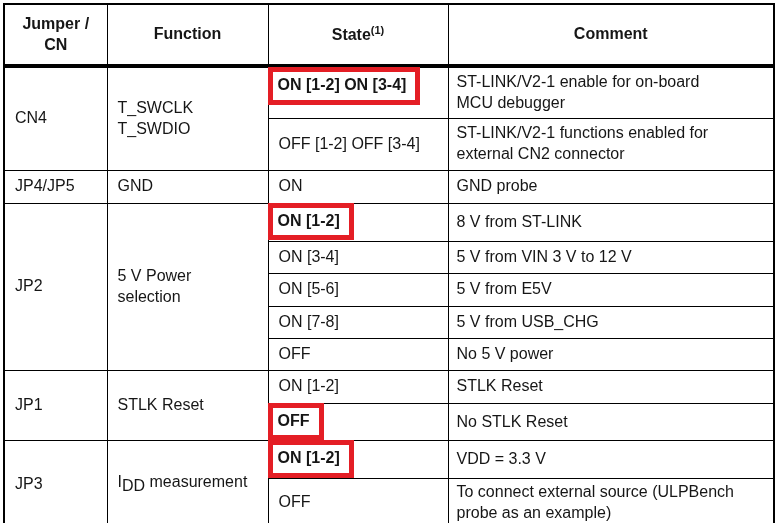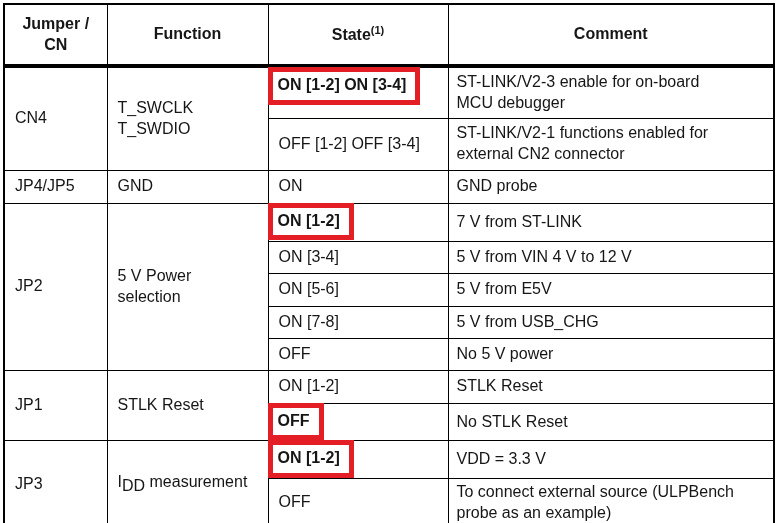--- a/index.html
+++ b/index.html
@@ -89,44 +89,44 @@
         <th><span>State</span><sup>(1)</sup></th>
         <th>Comment</th>
       </tr>
     </thead>
     <tbody>
       <tr class="r1">
         <td rowspan="2">CN4</td>
         <td rowspan="2">T_SWCLK
 T_SWDIO</td>
         <td class="state hl"><span class="redbox"><span>ON [1-2] ON [3-4]</span></span></td>
-        <td class="comment">ST-LINK/V2-3 enable for on-board
+        <td class="comment">ST-LINK/V2-1 enable for on-board
 MCU debugger</td>
       </tr>
       <tr class="r2">
         <td class="state">OFF [1-2] OFF [3-4]</td>
         <td class="comment">ST-LINK/V2-1 functions enabled for
 external CN2 connector</td>
       </tr>
       <tr class="r3">
         <td>JP4/JP5</td>
         <td>GND</td>
         <td class="state">ON</td>
         <td class="comment">GND probe</td>
       </tr>
       <tr class="r4">
         <td rowspan="5">JP2</td>
         <td rowspan="5">5 V Power
 selection</td>
         <td class="state hl"><span class="redbox"><span>ON [1-2]</span></span></td>
-        <td class="comment">7 V from ST-LINK</td>
+        <td class="comment">8 V from ST-LINK</td>
       </tr>
       <tr class="r5">
         <td class="state">ON [3-4]</td>
-        <td class="comment">5 V from VIN 4 V to 12 V</td>
+        <td class="comment">5 V from VIN 3 V to 12 V</td>
       </tr>
       <tr class="r6">
         <td class="state">ON [5-6]</td>
         <td class="comment">5 V from E5V</td>
       </tr>
       <tr class="r7">
         <td class="state">ON [7-8]</td>
         <td class="comment">5 V from USB_CHG</td>
       </tr>
       <tr class="r8">

